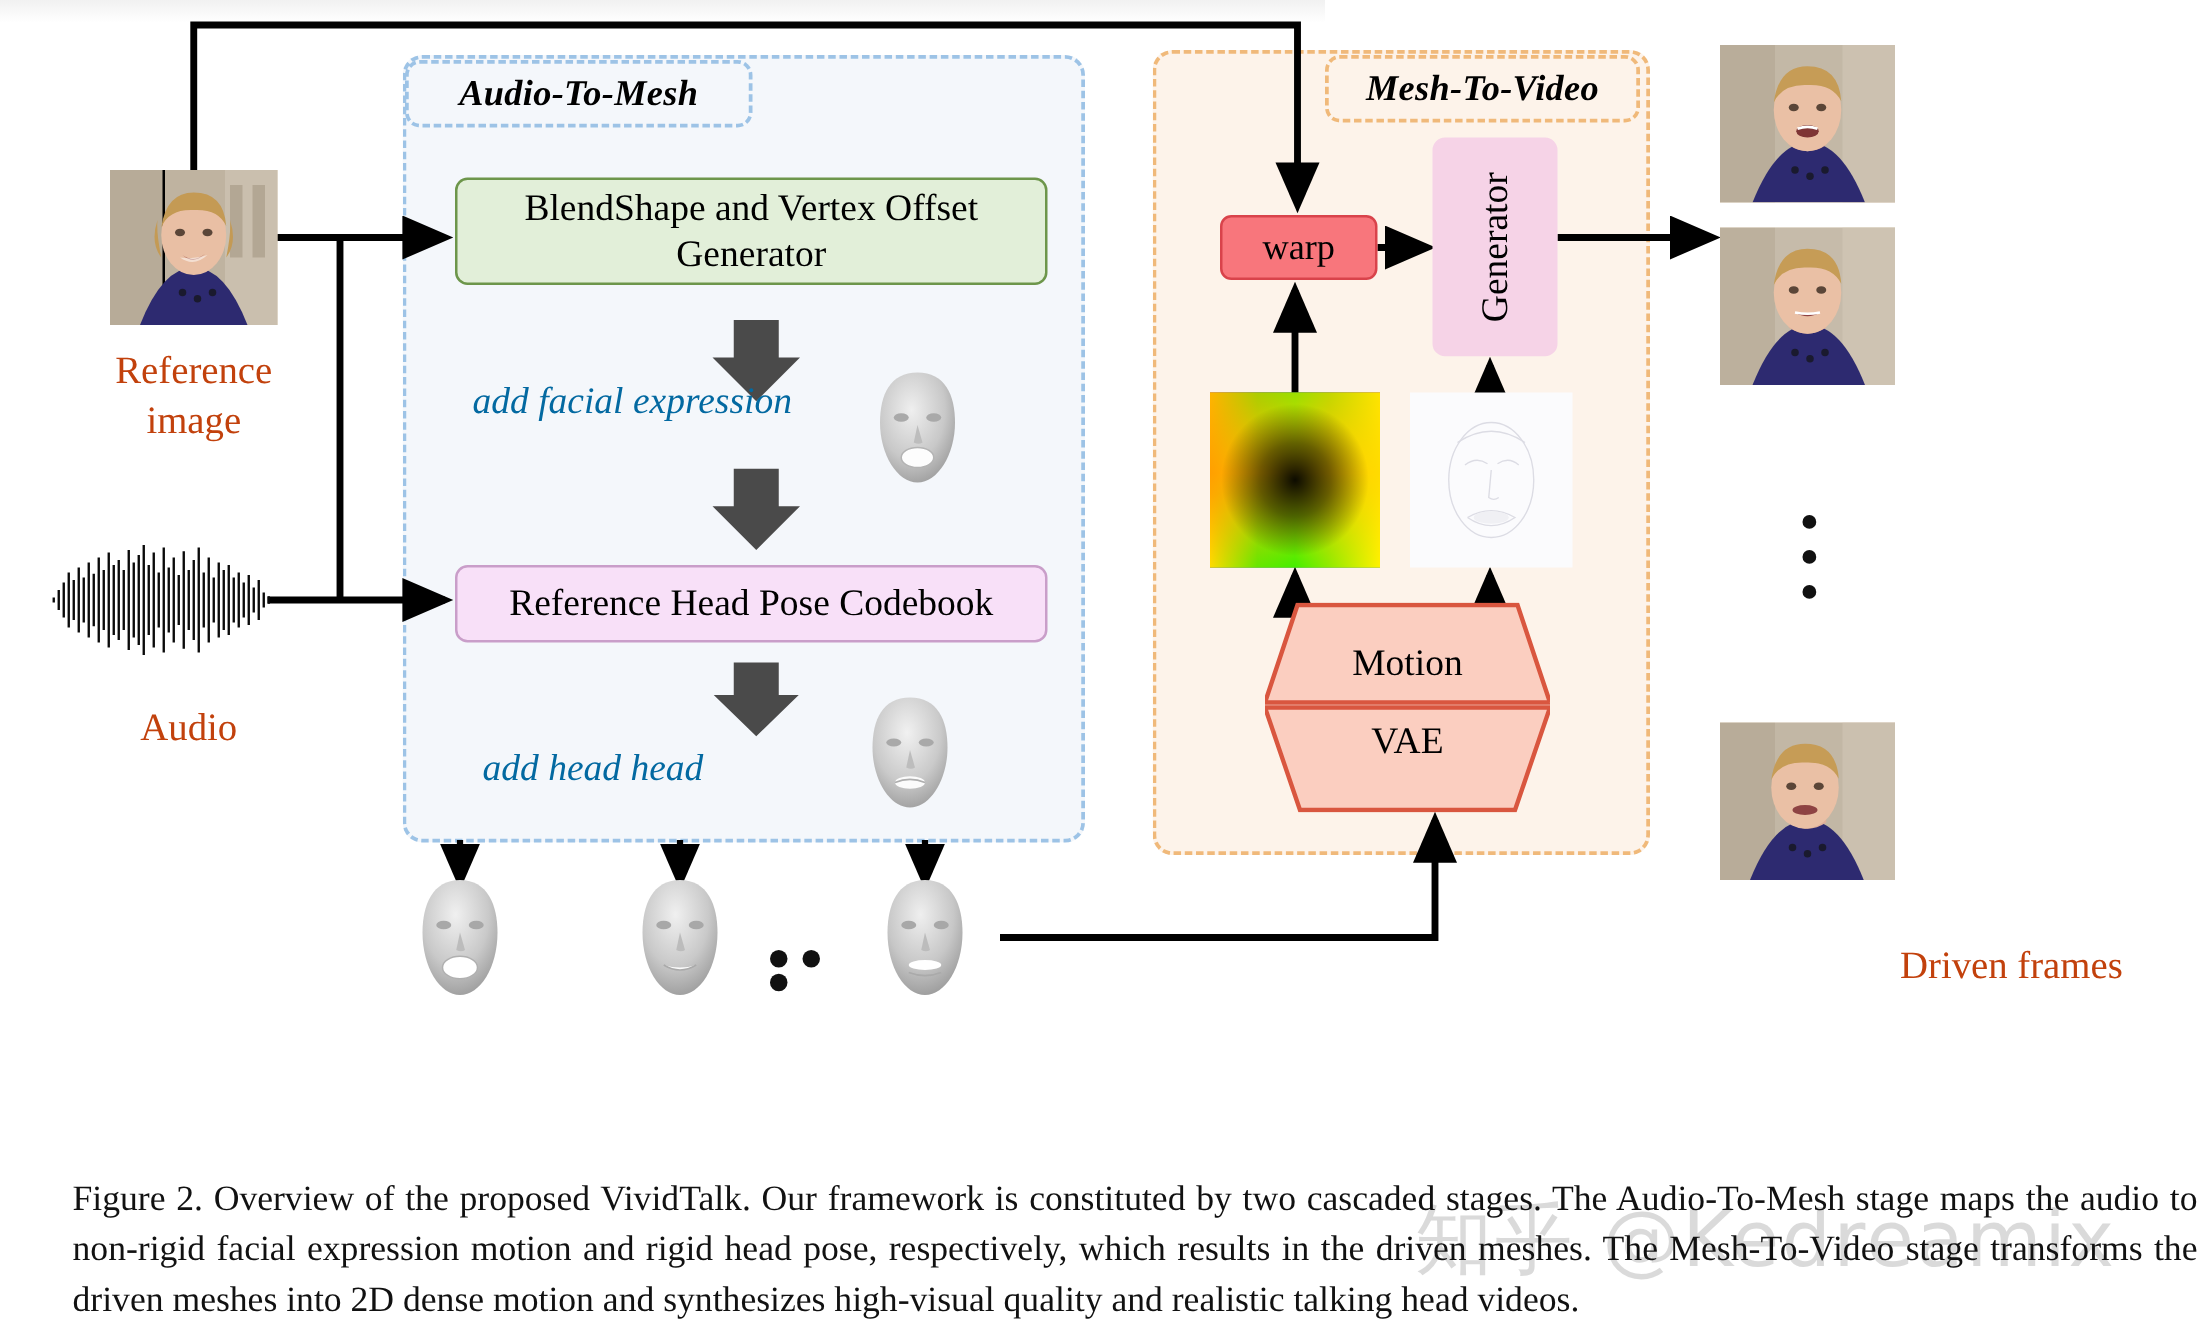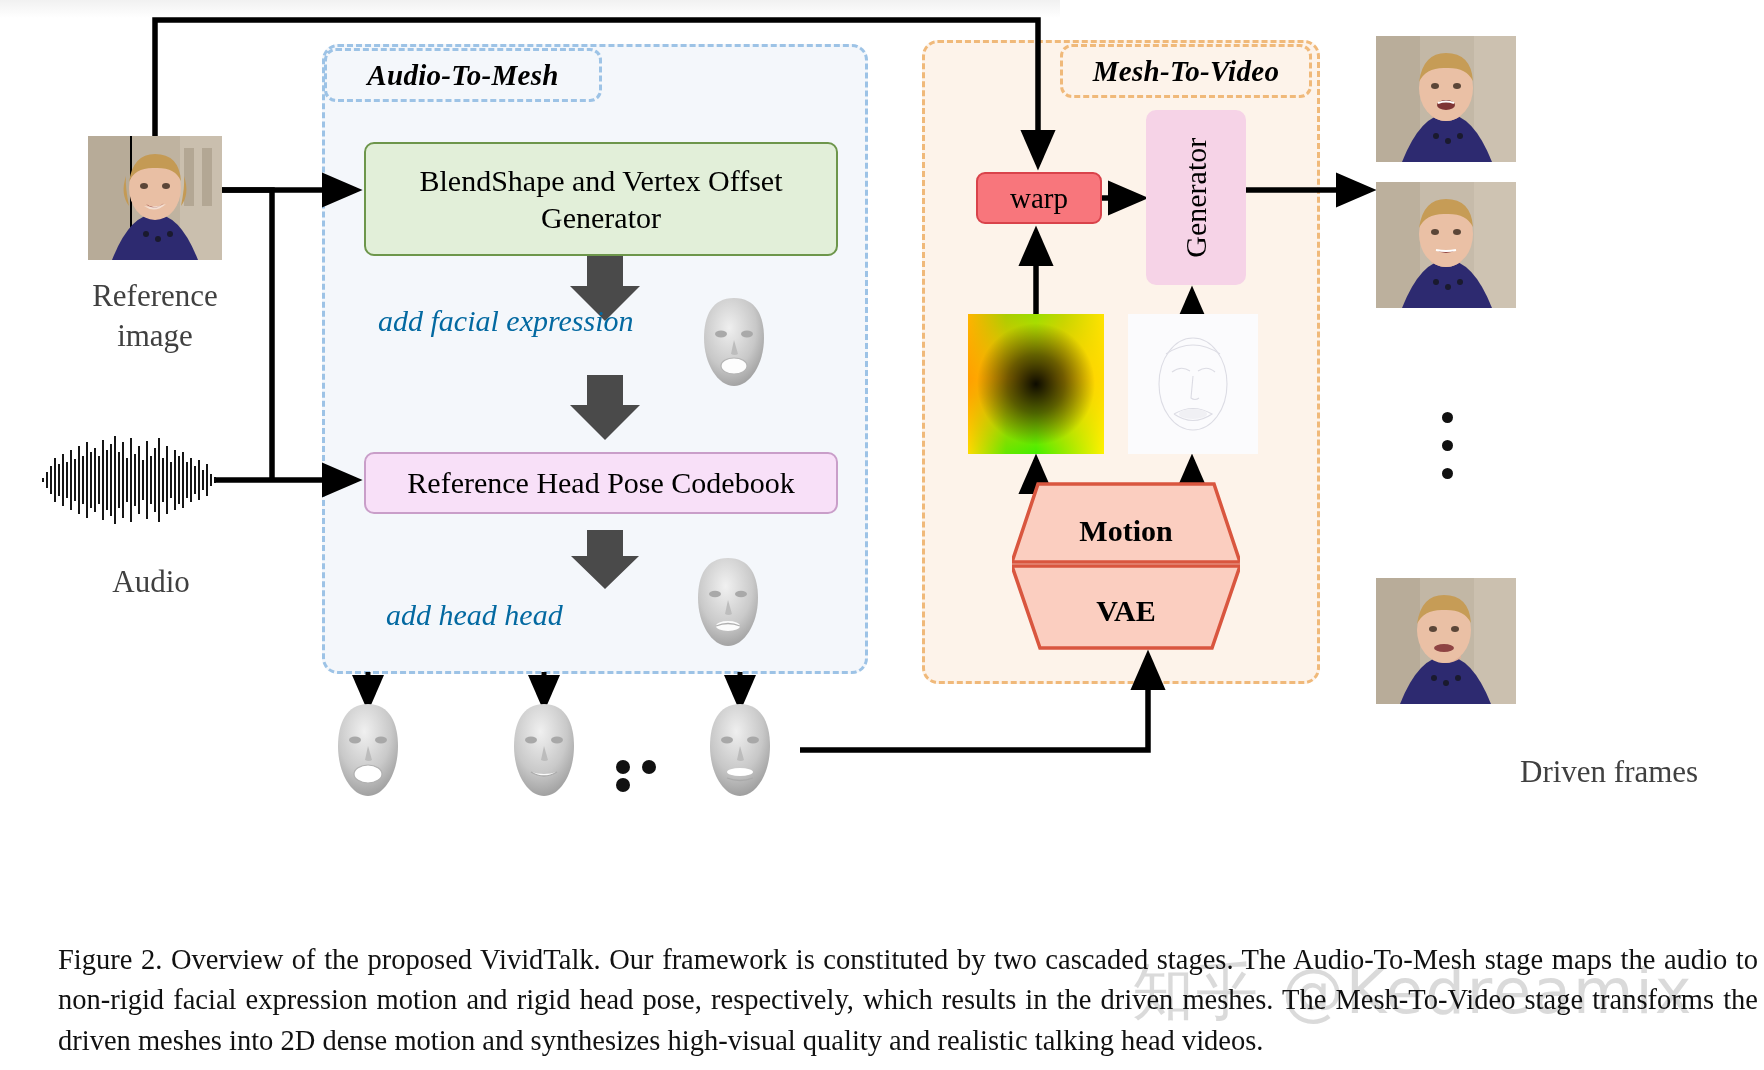--- a/index.html
+++ b/index.html
@@ -38,21 +38,21 @@
   .title-m2v{left:1060px;top:44px;width:246px;height:48px;border-color:#f0b97a;}
 
   
   .pbox{
     position:absolute;border-radius:10px;border:2.5px solid;
     display:flex;align-items:center;justify-content:center;
     text-align:center;font-size:30px;color:#000;line-height:1.25;
     box-sizing:border-box;
   }
   .box-blend{
-    left:364px;top:142px;width:474px;height:114px;
+    left:364px;top:142px;width:474px;height:86px;
     background:#e2efd9;border-color:#6d964b;padding:0 10px;
   }
   .box-codebook{
     left:364px;top:452px;width:474px;height:62px;
     background:#f8e0f8;border-color:#c99ec9;
   }
   .box-warp{
     left:976px;top:172px;width:126px;height:52px;
     background:#f8767c;border-color:#d9434b;border-radius:9px;
     font-size:29px;
@@ -60,39 +60,39 @@
   .box-generator{
     left:1146px;top:110px;width:100px;height:175px;
     background:#f6d3e7;border-color:#f6d3e7;border-radius:10px;
   }
   .box-generator span{
     transform:rotate(-90deg);white-space:nowrap;font-size:30px;
     display:inline-block;
   }
 
   
-  .vae-wrap{position:absolute;left:1012px;top:482px;width:228px;height:168px;font-weight:bold;}
+  .vae-wrap{position:absolute;left:1012px;top:482px;width:228px;height:168px;}
   .vae-wrap svg{display:block;}
   .vae-label{
     position:absolute;left:0;width:228px;text-align:center;
     font-size:30px;color:#000;
   }
   .vae-label.top{top:32px;}
-  .vae-label.bot{top:112px;}
+  .vae-label.bot{top:94px;}
 
   
   .inline-cap{
     position:absolute;font-style:italic;font-size:30px;color:#0369a1;
     white-space:nowrap;
   }
   .cap-expr{left:378px;top:304px;}
   .cap-pose{left:386px;top:598px;}
 
   
-  .plabel{position:absolute;font-size:31px;color:#404040;text-align:center;line-height:1.3;}
+  .plabel{position:absolute;font-size:31px;color:#c2410c;text-align:center;line-height:1.3;}
   .lbl-ref{left:52px;top:276px;width:206px;}
   .lbl-audio{left:56px;top:562px;width:190px;}
   .lbl-driven{left:1520px;top:730px;width:238px;text-align:left;font-size:31px;margin-top:22px;}
 
   
   .photo{position:absolute;overflow:hidden;background:#c9b9a4;}
   .photo svg{position:absolute;inset:0;width:100%;height:100%;}
   .ref-photo{left:88px;top:136px;width:134px;height:124px;}
   .frame1{left:1376px;top:36px;width:140px;height:126px;}
   .frame2{left:1376px;top:182px;width:140px;height:126px;}

